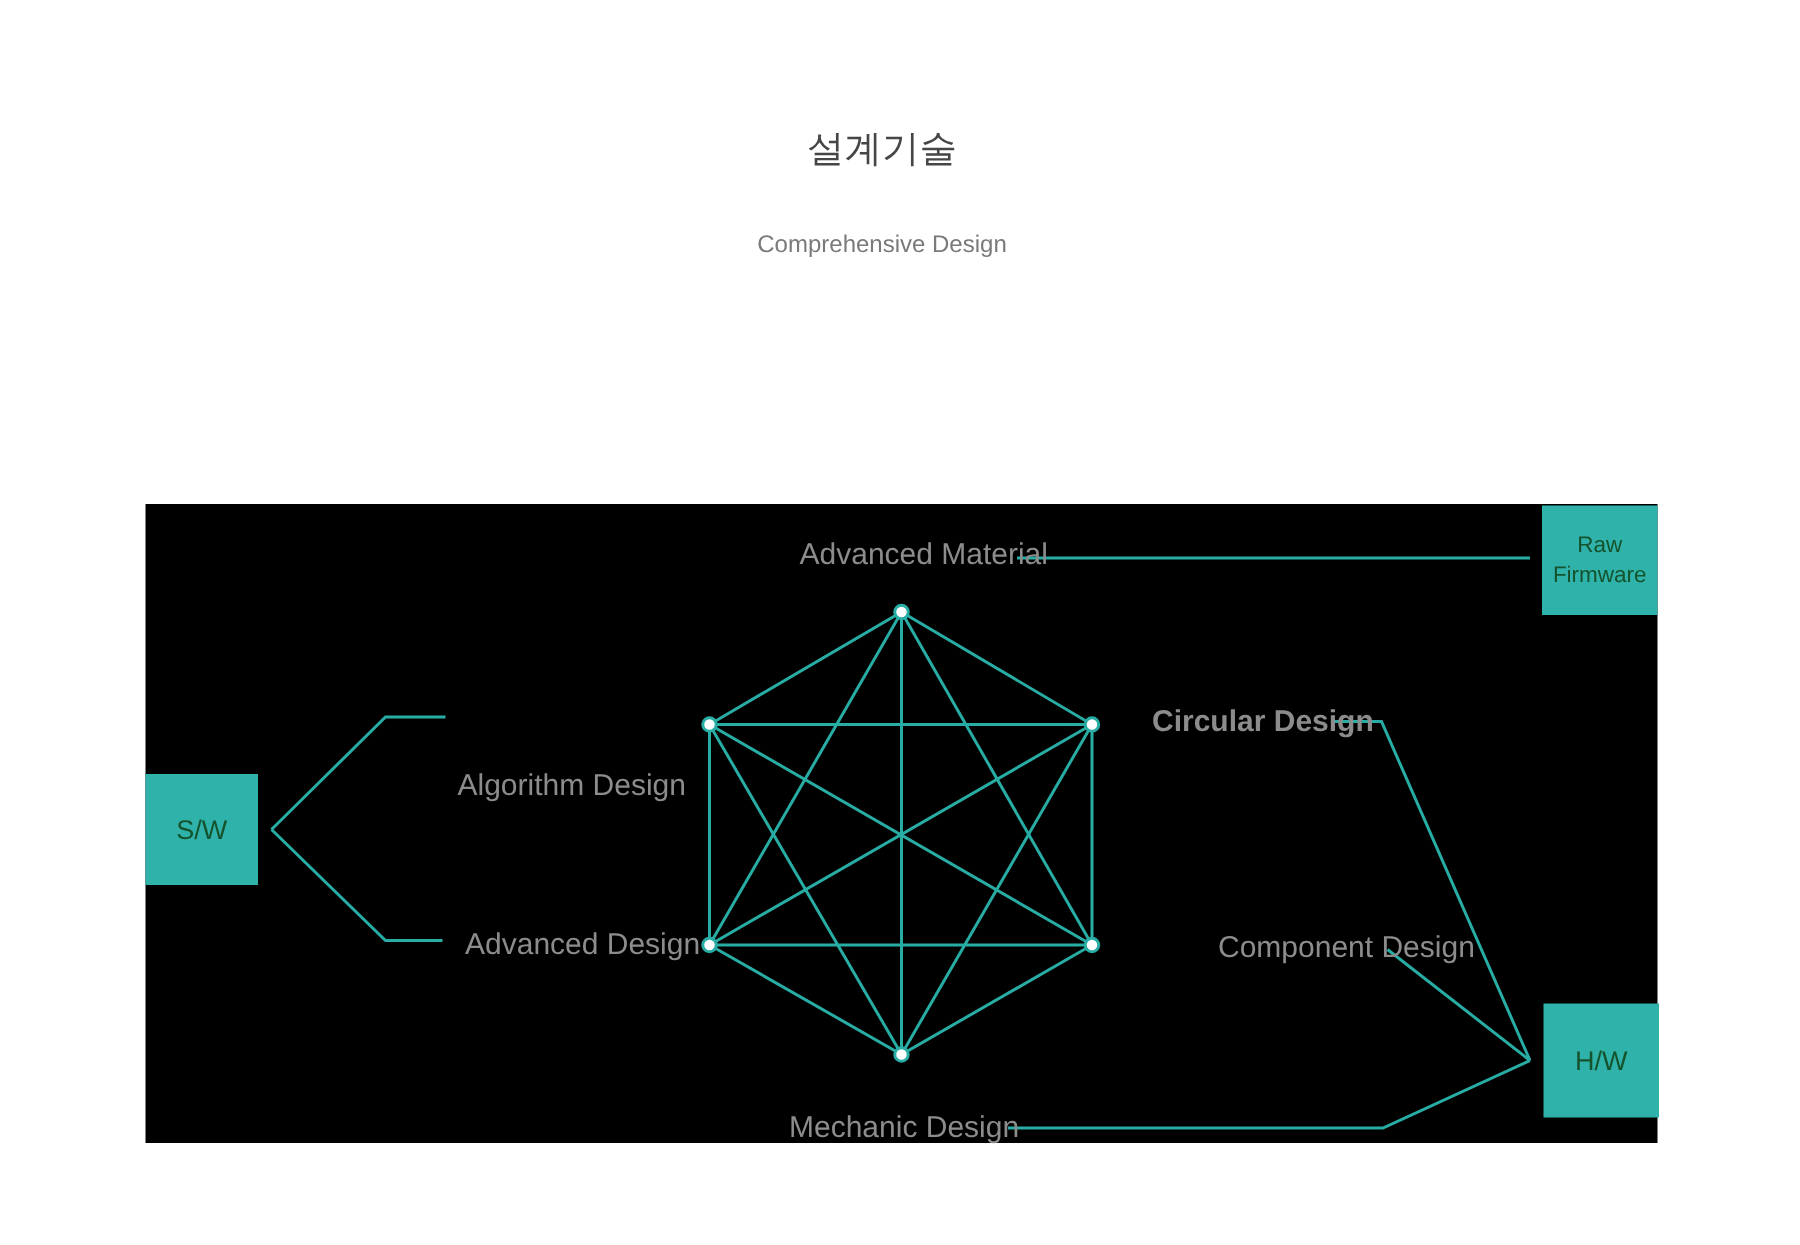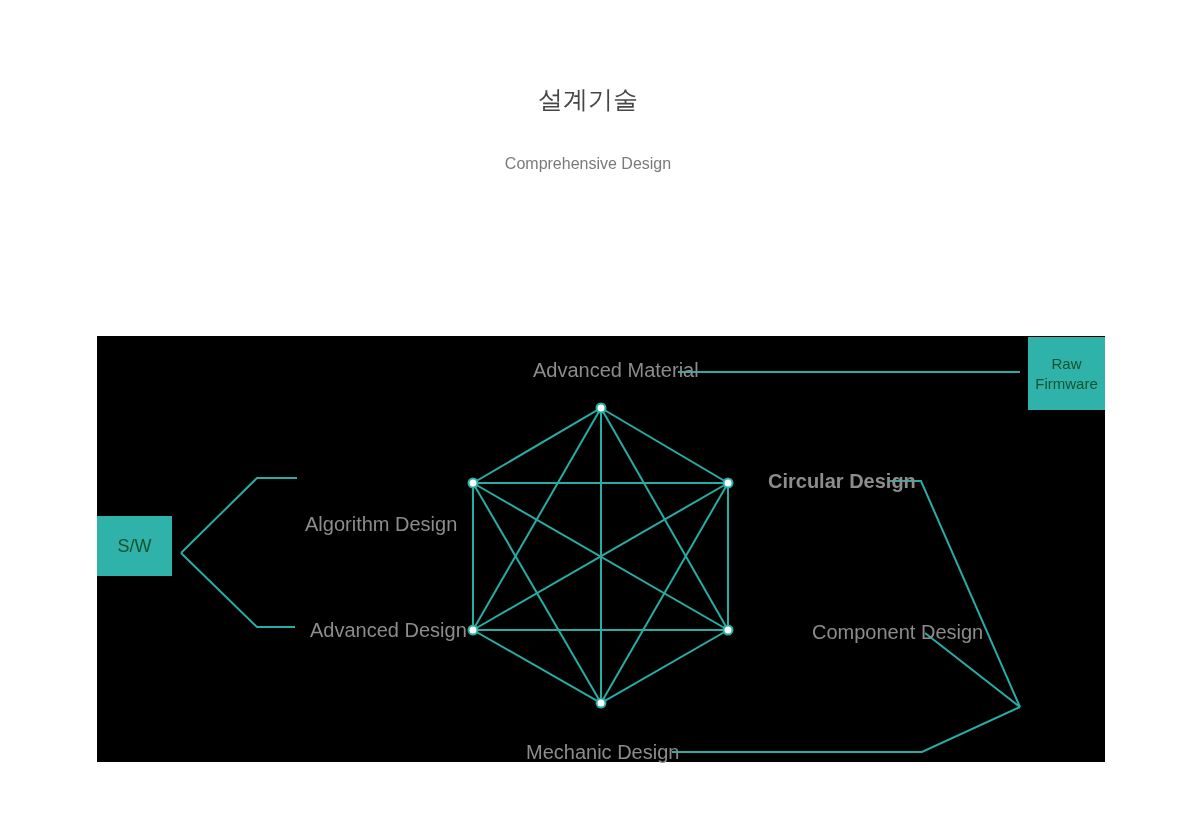--- a/index.html
+++ b/index.html
@@ -42,21 +42,21 @@
   #label-firmware  {left:310px;top:620px;}
   #label-circular  {left:768px;top:471px;font-weight:bold;}
   #label-component {left:768px;top:622px;margin-left:44px;}
   #label-mechanic  {left:526px;top:742px;}
   
   .teal-box{
     position:absolute;background:#2fb2aa;color:#14532d;
     display:flex;align-items:center;justify-content:center;
     text-align:center;font-size:18px;line-height:21px;
   }
-  #box-sw {left:97px; top:516px;width:75px;height:60px;}
+  #box-sw {left:97px; top:516px;width:75px;height:74px;}
   #box-raw{left:1028px;top:337px;width:77px;height:73px;font-size:15px;line-height:20px;}
   #box-hw {left:1029px;top:669px;width:77px;height:76px;}
 </style>
 </head>
 <body>
 
 <div id="page">
 
   <div id="title-block">
     <div id="main-title">설계기술</div>
@@ -110,14 +110,15 @@
 
   <div id="box-sw" class="teal-box">S/W</div>
 
   <div id="box-raw" class="teal-box">
     <div>
       <div>Raw</div>
       <div>Firmware</div>
     </div>
   </div>
 
+  <div id="box-hw" class="teal-box">H/W</div>
 
 </div>
 
 </body></html>

